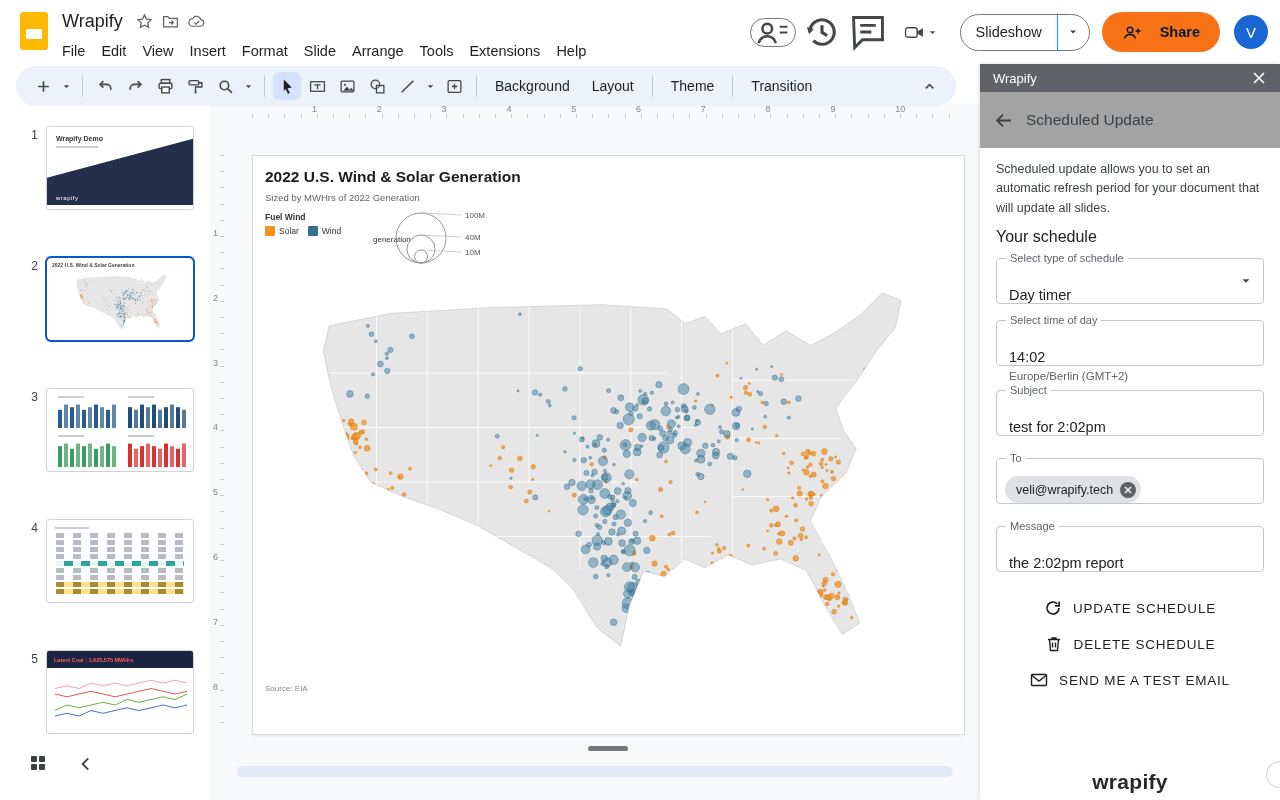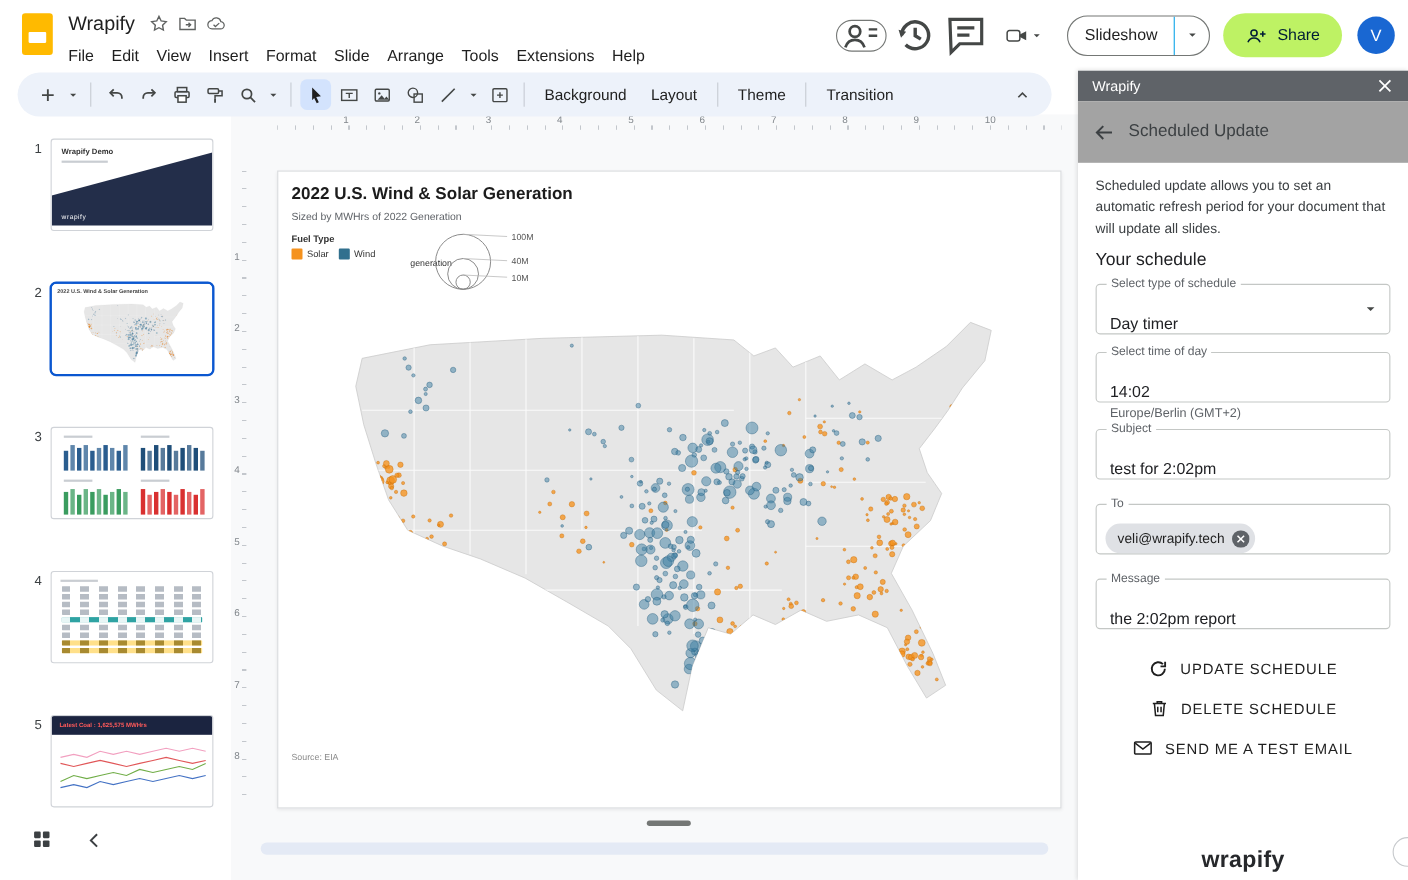--- a/index.html
+++ b/index.html
@@ -22,21 +22,21 @@
   .top-right{position:absolute;right:12px;top:11px;display:flex;align-items:center;gap:6px;height:42px}
   .round-icon{width:40px;height:40px;display:flex;align-items:center;justify-content:center;border-radius:50%}
   .round-icon [data-icon]{width:21px;height:21px}
   .pill-icon{width:46px;height:29px;border:1px solid #747775;border-radius:15px;display:flex;align-items:center;justify-content:center}
   .cam{width:54px;gap:2px}
   .cam .caret{width:11px;height:11px}
   .slideshow-btn{display:flex;height:37px;border:1px solid #747775;border-radius:19px;overflow:hidden;margin:0 6px;background:#fff}
   .ss-main{padding:0 15px;font-size:14.5px;color:#1f1f1f;border-right:1px solid #0ea5e9}
   .ss-caret{width:31px;display:flex;align-items:center;justify-content:center}
   .ss-caret [data-icon]{width:12px;height:12px}
-  .share-btn{display:flex;align-items:center;gap:9px;height:40px;padding:0 20px;border-radius:20px;background:#bef264;color:#001d35;font-size:14.5px;font-weight:400}
+  .share-btn{display:flex;align-items:center;gap:18px;height:40px;padding:0 20px;border-radius:20px;background:#f97316;color:#001d35;font-size:14.5px;font-weight:700}
   .share-btn [data-icon]{width:20px;height:17px}
   .avatar{width:34px;height:34px;border-radius:50%;background:#1967d2;color:#fff;display:flex;align-items:center;justify-content:center;font-size:15px;margin-left:8px}
 
   
   #toolbar-row{position:absolute;left:16px;top:66px;width:940px;height:40px;z-index:4}
   .toolbar-pill{display:flex;align-items:center;height:40px;background:#edf2fa;border-radius:20px;padding:0 12px;width:100%}
   #tools{display:flex;align-items:center}
   .tool{width:28px;height:28px;display:flex;align-items:center;justify-content:center;border-radius:6px;margin:0 1px}
   .tool svg{width:17px;height:17px}
   .tool.narrow{width:15px}
@@ -996,21 +996,21 @@
       <span class="vnum" style="top: 304.4px;">4</span>
       <span class="vnum" style="top: 369.2px;">5</span>
       <span class="vnum" style="top: 434px;">6</span>
       <span class="vnum" style="top: 498.8px;">7</span>
       <span class="vnum" style="top: 563.6px;">8</span>
     </div>
   <section id="page">
     <h1>2022 U.S. Wind &amp; Solar Generation</h1>
     <div class="sub">Sized by MWHrs of 2022 Generation</div>
     <div class="legend">
-      <div class="lg-title">Fuel Type</div>
+      <div class="lg-title">Fuel Wind</div>
       <div class="lg-items" id="legend-items">
           <span class="lg-sw" style="background: rgb(245, 146, 30);"></span>
           <span class="lg-label">Solar</span>
           <span class="lg-sw" style="background: rgb(49, 112, 142);"></span>
           <span class="lg-label">Wind</span>
         </div>
     </div>
     <svg id="size-legend" viewBox="0 0 160 70">
       <text class="sl-label" x="2" y="40">generation</text>
       <circle cx="50" cy="36" r="25"></circle>

